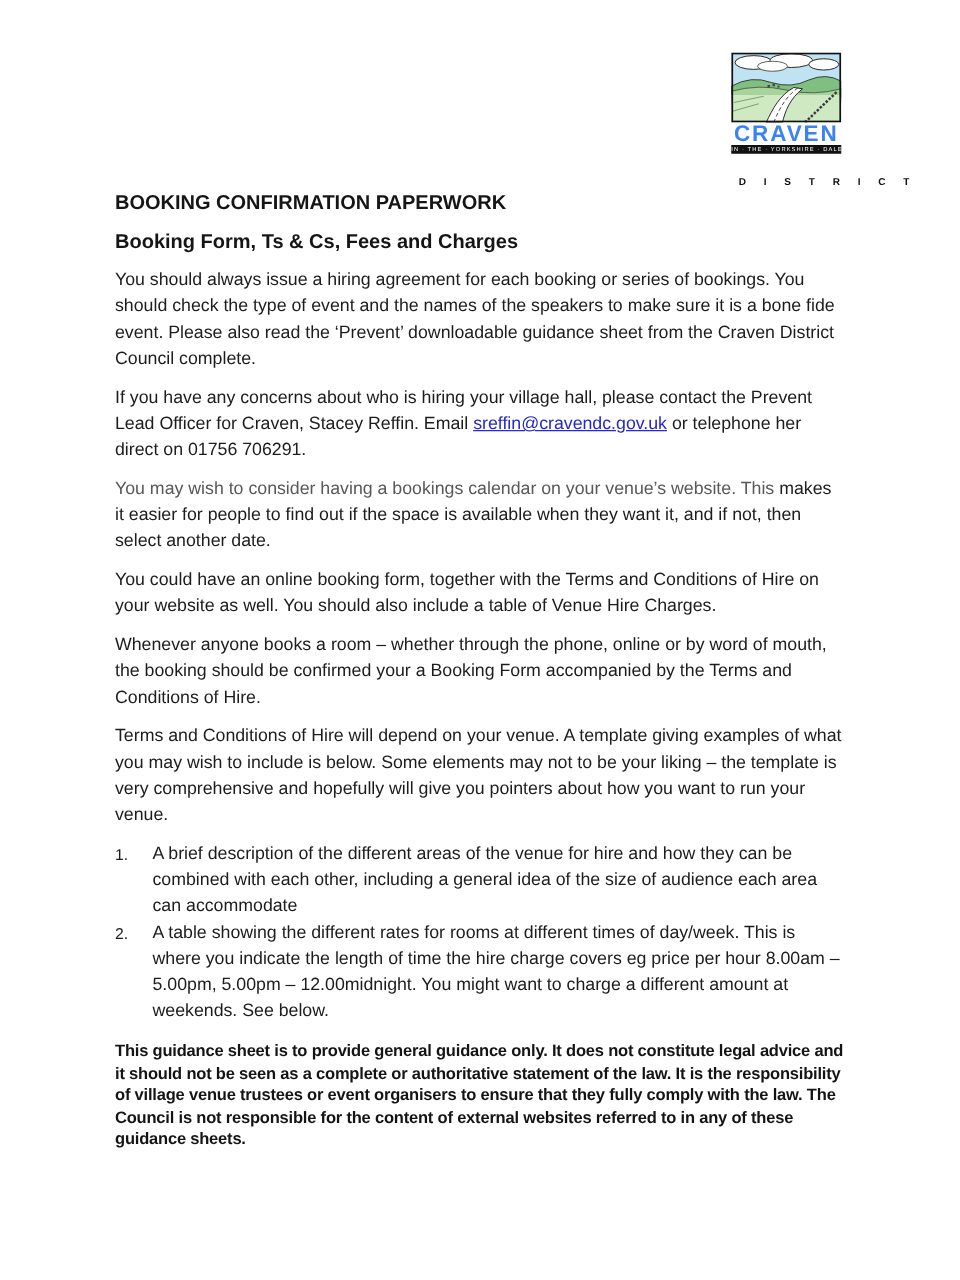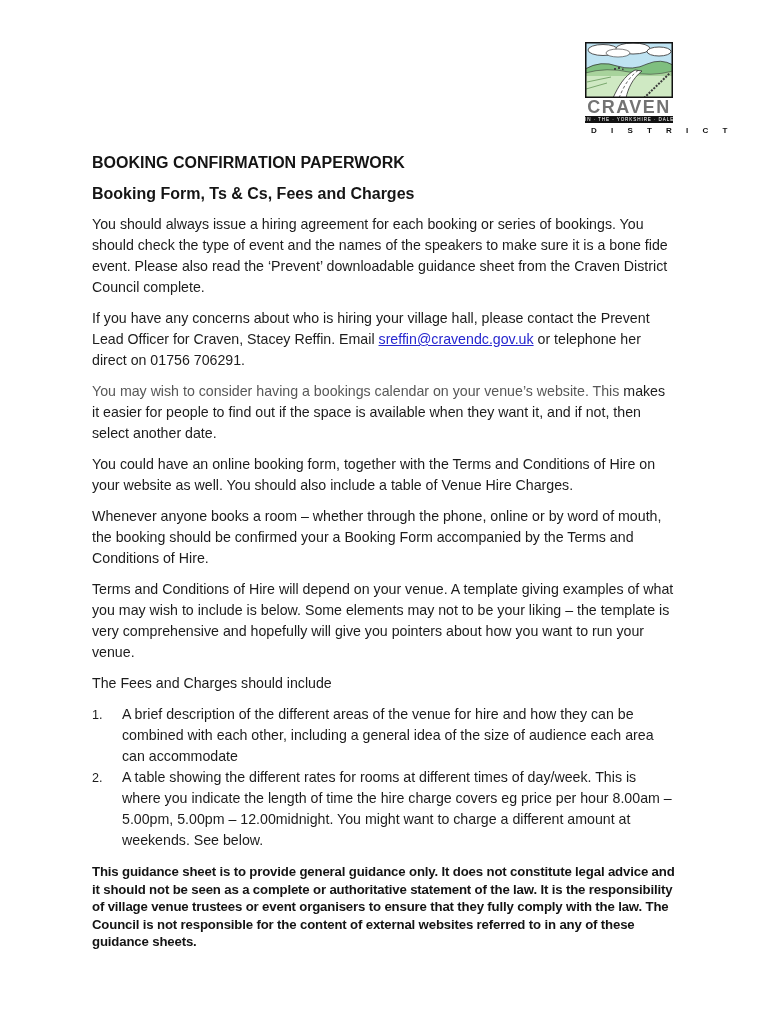--- a/index.html
+++ b/index.html
@@ -19,42 +19,42 @@
     top: 42px;
     left: 585px;
     width: 88px;
     text-align: center;
   }
   .logo-picture { display: block; width: 88px; height: 56px; }
   .logo-name {
     font-weight: 800;
     font-size: 18px;
     letter-spacing: 1.5px;
-    color: #737373;
+    color: #3b82f6;
     line-height: 17px;
     margin-top: 1px;
     white-space: nowrap;
   }
   .logo-tagline {
     background: #111;
     color: #fff;
     font-size: 4.6px;
     letter-spacing: 0.9px;
     line-height: 7px;
     white-space: nowrap;
     overflow: hidden;
   }
   .logo-district {
     font-weight: 700;
     font-size: 8px;
     letter-spacing: 6px;
     text-indent: 6px;
     color: #111;
     line-height: 10px;
-    margin-top: 3px;
+    margin-top: 18px;
     white-space: nowrap;
   }
 
   
   .content {
     position: absolute;
     top: 152px;
     left: 92px;
     width: 584px;
     font-size: 14.2px;
@@ -142,21 +142,20 @@
 
     <p><span class="light-run">You may wish to consider having a bookings calendar on your venue’s website. This</span> <span>makes it easier for people to find out if the space is available when they want it, and if not, then select another date.</span></p>
 
     <p>You could have an online booking form, together with the Terms and Conditions of Hire on your website as well. You should also include a table of Venue Hire Charges.</p>
 
     <p>Whenever anyone books a room – whether through the phone, online or by word of mouth, the booking should be confirmed your a Booking Form accompanied by the Terms and Conditions of Hire.</p>
 
 
     <p>Terms and Conditions of Hire will depend on your venue. A template giving examples of what you may wish to include is below. Some elements may not to be your liking – the template is very comprehensive and hopefully will give you pointers about how you want to run your venue.</p>
 
-    <p>The Fees and Charges should include</p>
 
     <div class="olist">
       <div class="li-row">
         <div class="li-num">1.</div>
         <div class="li-text">A brief description of the different areas of the venue for hire and how they can be combined with each other, including a general idea of the size of audience each area can accommodate</div>
       </div>
       <div class="li-row">
         <div class="li-num">2.</div>
         <div class="li-text">A table showing the different rates for rooms at different times of day/week. This is where you indicate the length of time the hire charge covers eg  price per hour 8.00am – 5.00pm, 5.00pm – 12.00midnight. You might want to charge a different amount at weekends. See below.</div>
       </div>

